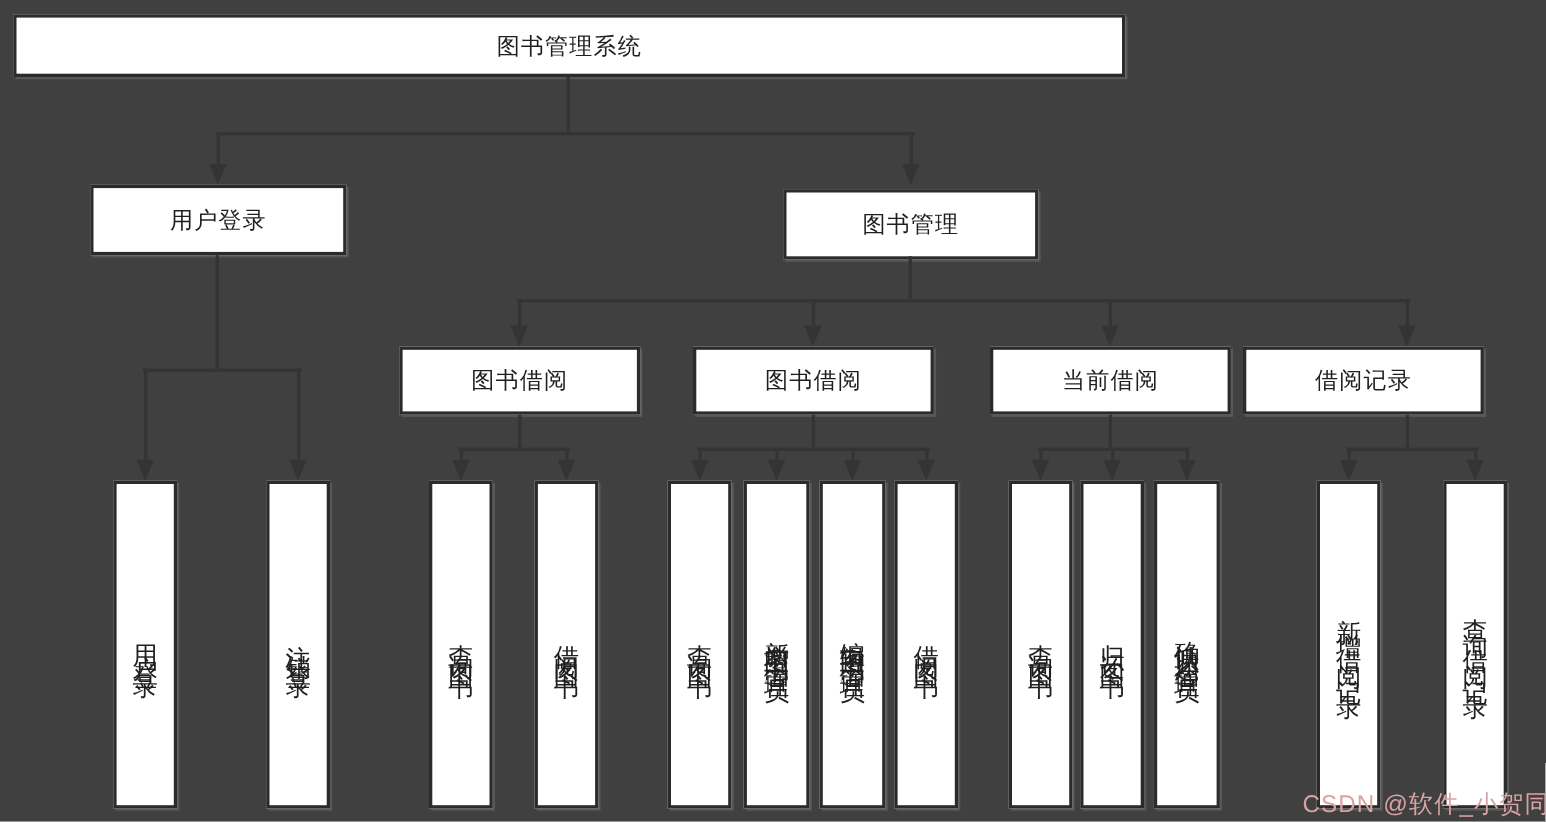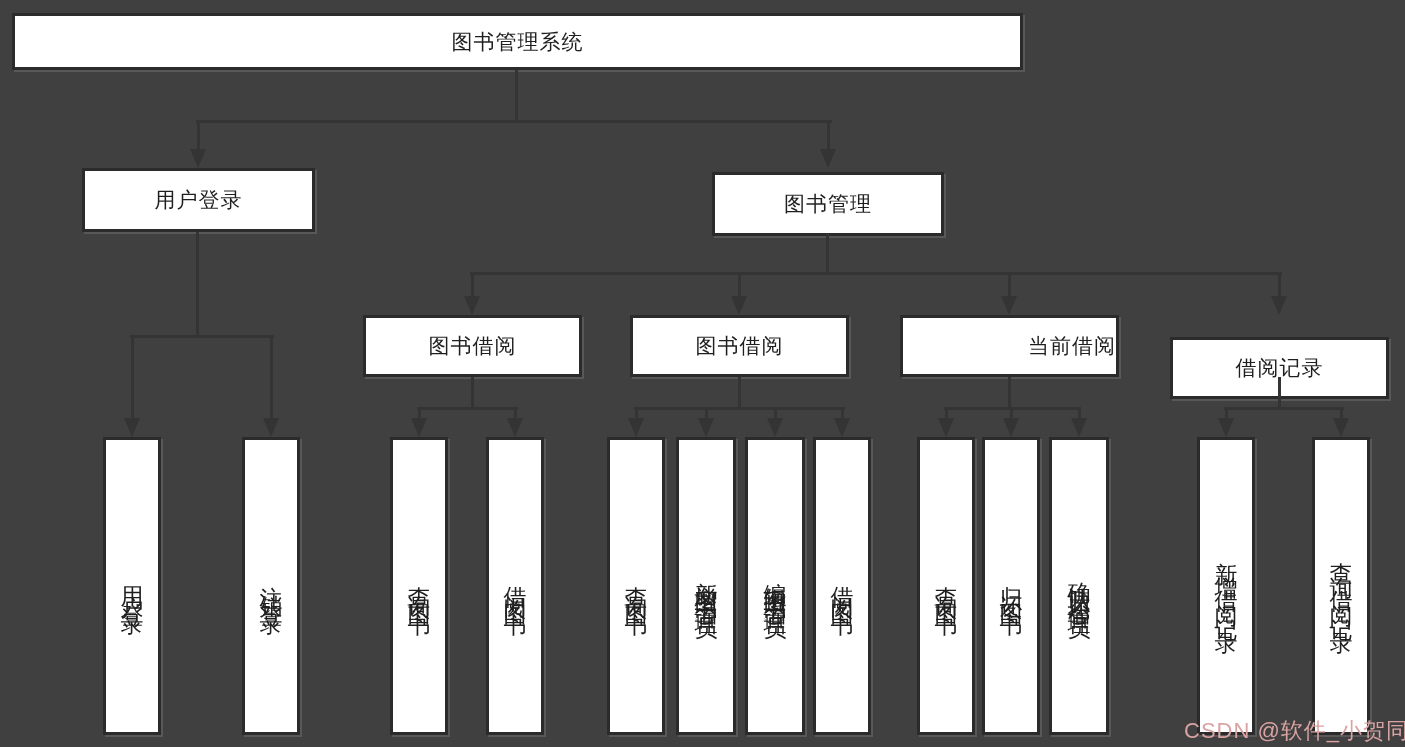--- a/index.html
+++ b/index.html
@@ -101,24 +101,24 @@
     <div class="drop" style="left:1001px;top:272px;height:43px;"></div>
     <div class="drop" style="left:1271px;top:272px;height:43px;"></div>
   </div>
 
   <div class="box" style="left:363px;top:315px;width:219px;height:62px;">
     <span>图书借阅</span>
   </div>
   <div class="box" style="left:630px;top:315px;width:219px;height:62px;">
     <span>图书借阅</span>
   </div>
-  <div class="box" style="left:900px;top:315px;width:219px;height:62px;justify-content:flex-end;">
+  <div class="box" style="left:900px;top:315px;width:219px;height:62px;">
     <span>当前借阅</span>
   </div>
-  <div class="box" style="left:1170px;top:315px;width:219px;height:62px;margin-top:22px;">
+  <div class="box" style="left:1130px;top:315px;width:219px;height:62px;">
     <span>借阅记录</span>
   </div>
 
   <div>
     <div class="vline" style="left:471px;top:377px;height:30px;"></div>
     <div class="hline" style="left:417px;top:407px;width:101px;"></div>
     <div class="drop" style="left:411px;top:407px;height:30px;"></div>
     <div class="drop" style="left:507px;top:407px;height:30px;"></div>
   </div>
 

